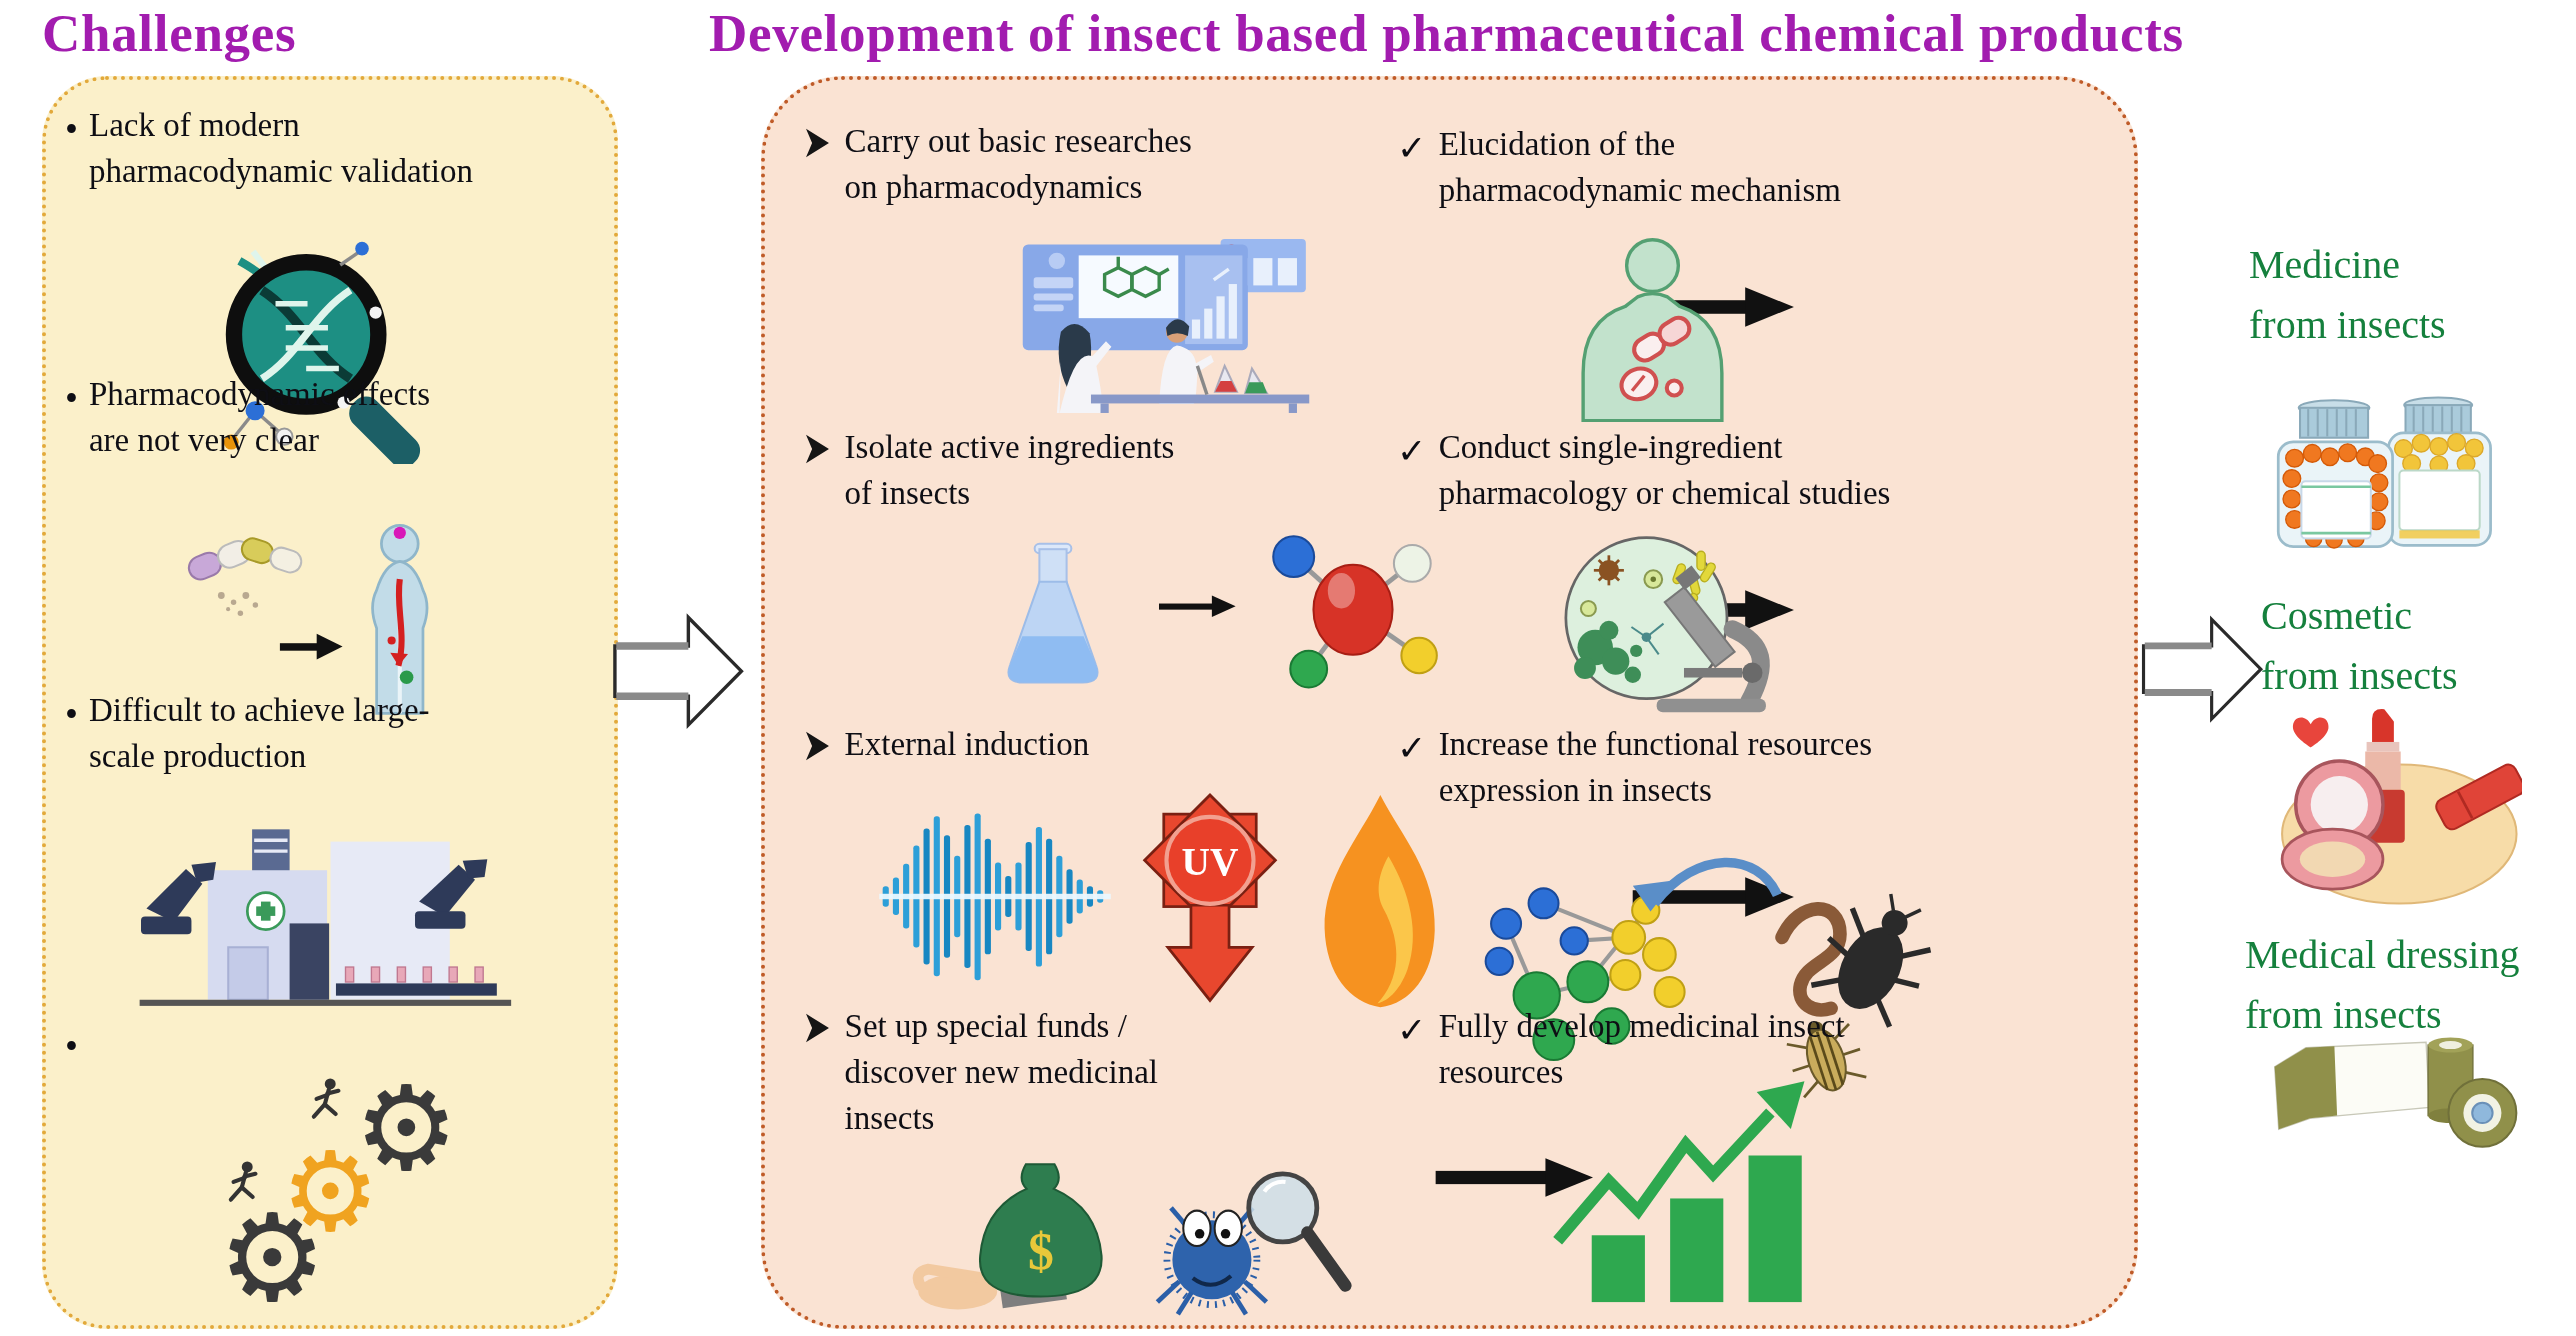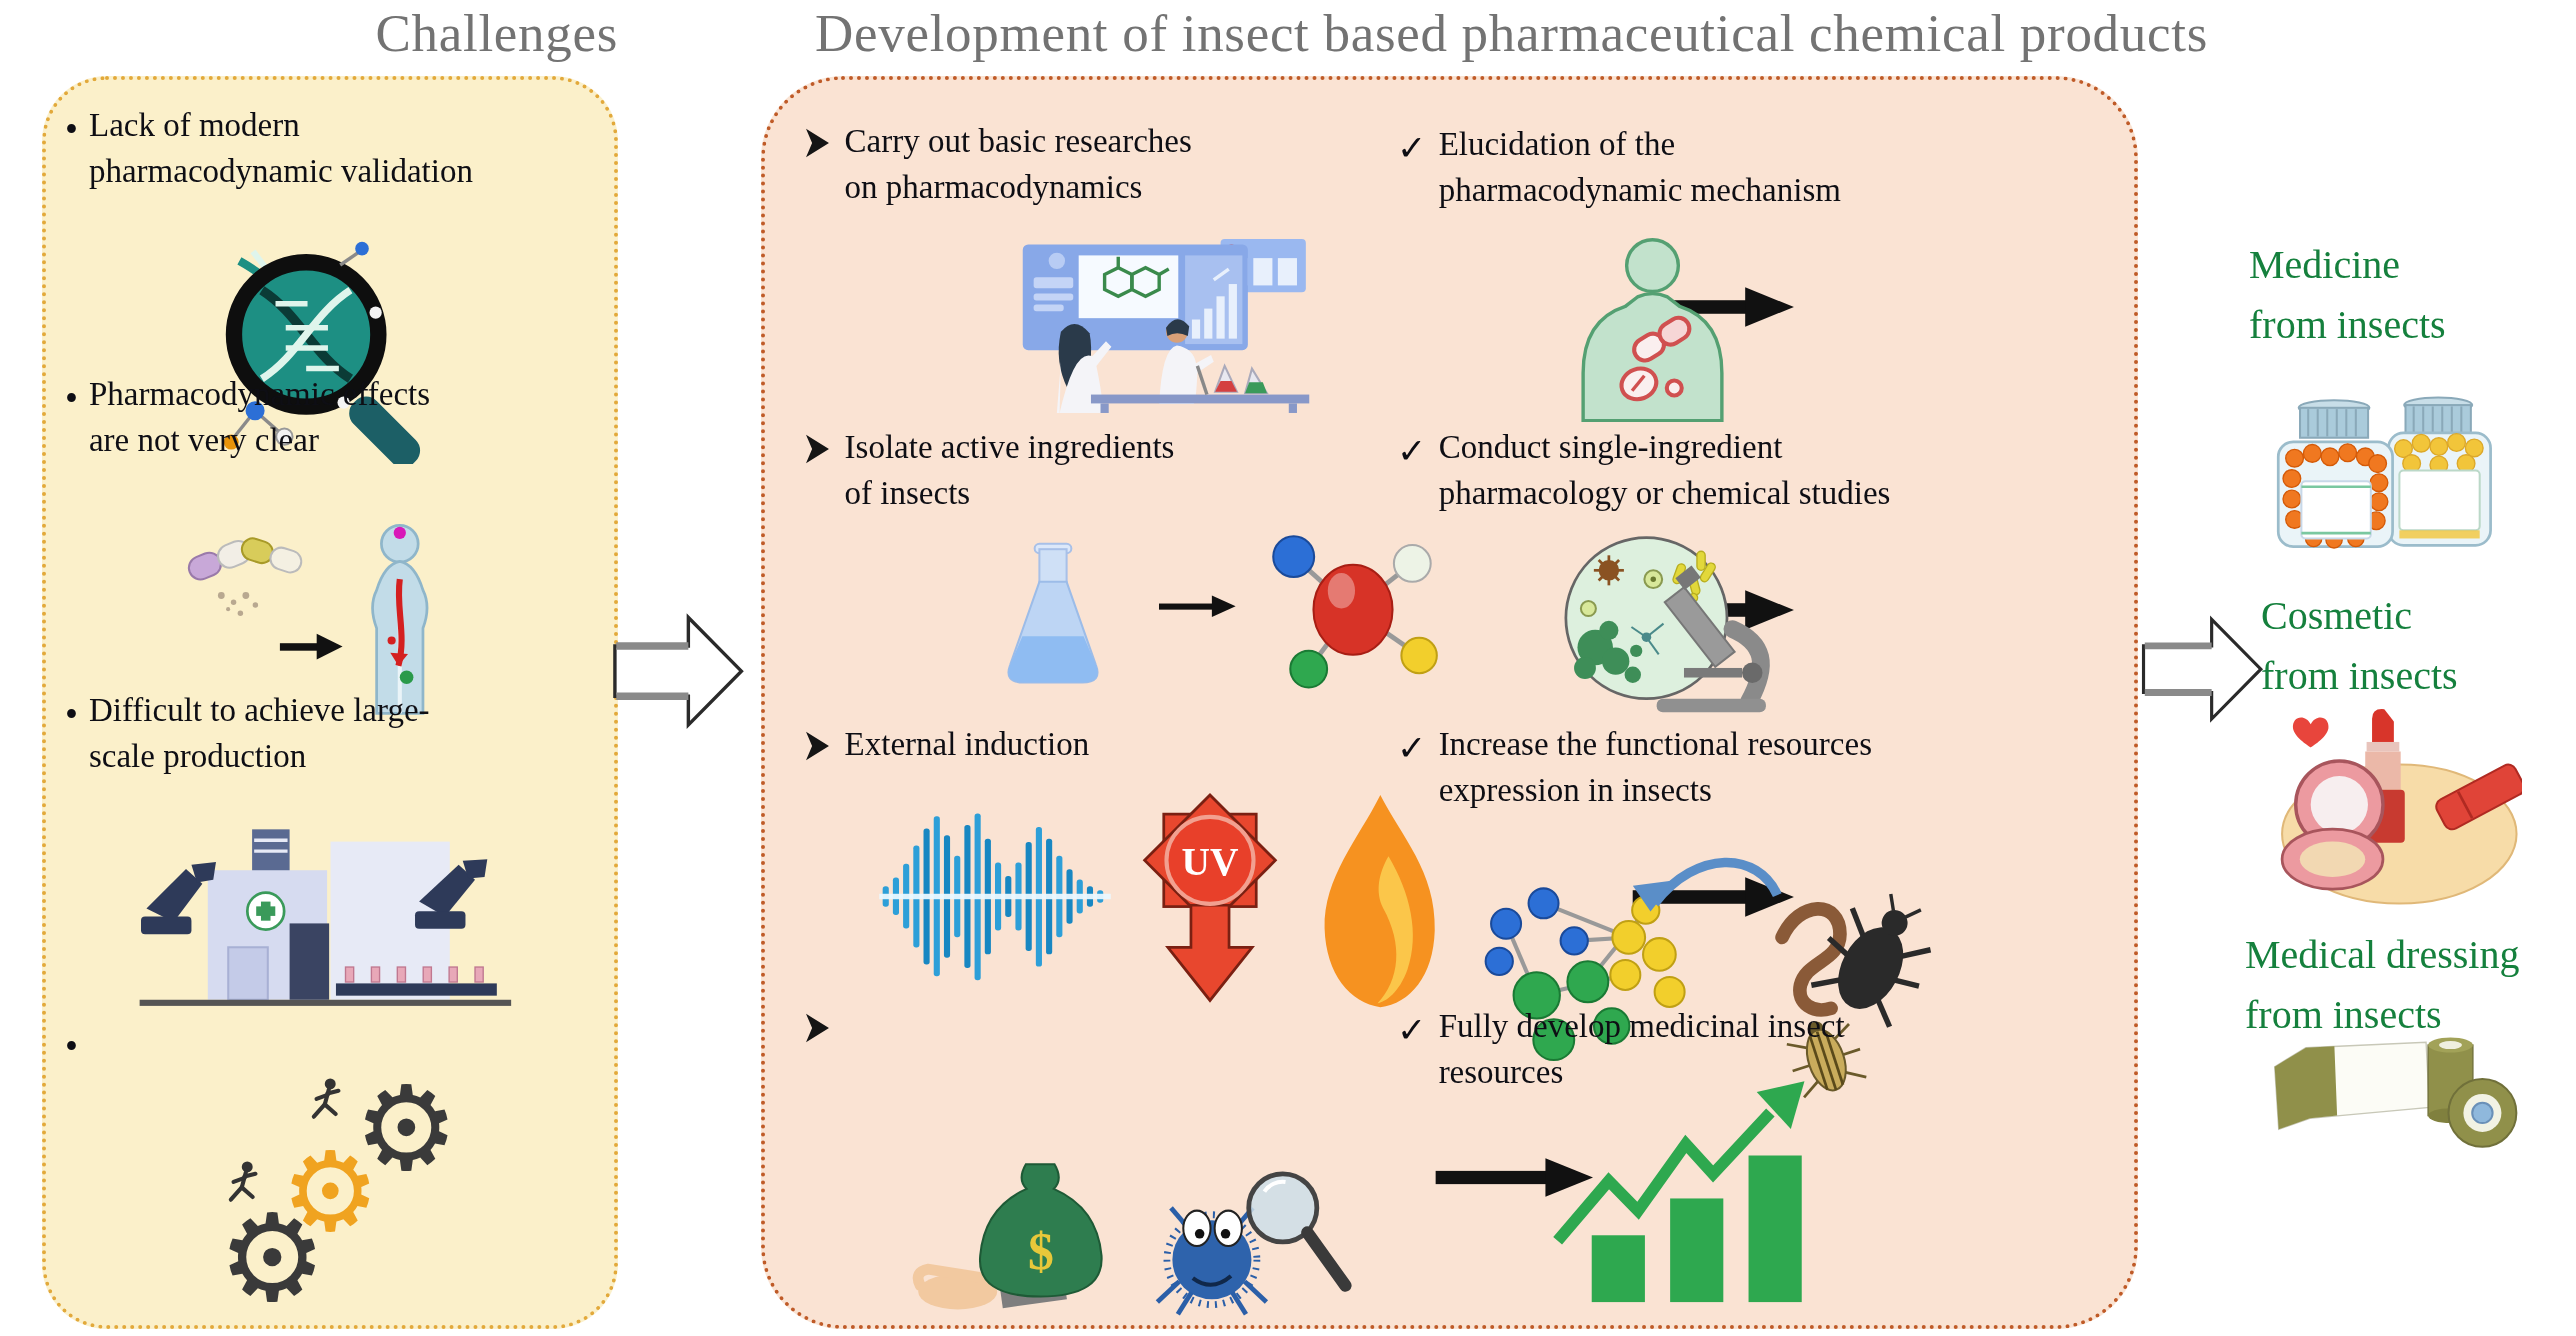--- a/index.html
+++ b/index.html
@@ -1,19 +1,19 @@
 <!DOCTYPE html>
 <html style="font-size:11px"><head>
 <meta charset="utf-8">
 <style>
   html,body{margin:0;padding:0}
   body{width:2576px;height:1336px;position:relative;background:#fff;
        font-family:"Liberation Serif",serif;color:#0e0e14;overflow:hidden}
   .abs{position:absolute}
-  .title{position:absolute;font-weight:normal;font-size:53px;text-align:right;letter-spacing:0.7px;color:#737373}
+  .title{position:absolute;font-weight:bold;font-size:53px;text-align:left;letter-spacing:0.7px;color:#a21caf}
   .box{position:absolute;box-sizing:border-box}
   .li{position:absolute;display:flex;align-items:flex-start}
   .txt{font-size:33px;line-height:1.40;white-space:pre-line}
   .dot{font-size:37px;line-height:1.5;margin-right:11px;flex:none}
   .check{font-family:"DejaVu Sans",sans-serif;font-size:35px;line-height:1.55;margin-right:12.3px;flex:none}
   .amark{margin:8.2px 13.6px 0 0;flex:none}
   .rtxt{font-size:40px;line-height:1.5;white-space:pre-line;color:#15803d}
   .gear{position:absolute;font-family:"DejaVu Sans",sans-serif;line-height:1}
   svg{display:block}
 </style>
@@ -453,20 +453,23 @@
         <line x1="520" y1="286" x2="520" y2="376"></line>
         <line x1="532" y1="290" x2="532" y2="372"></line>
     </g>
   </g>
 </svg>
 
 <div class="li" style="left:804px;top:1003px;width:545px">
   <svg class="amark" width="27" height="34" viewBox="0 0 40 50">
       <polygon points="3,4 37,25 3,46 12,25" fill="#151515"></polygon>
     </svg>
+  <div class="txt">Set up special funds /
+discover new medicinal
+insects</div>
 </div>
 
 <svg class="abs" style="left:893px;top:1152px" width="477" height="167" viewBox="0 0 700 245">
   <g>
     <circle cx="468" cy="158" r="66" fill="none" stroke="#2B5FA8" stroke-width="10" stroke-dasharray="3 9"></circle>
     <circle cx="468" cy="158" r="58" fill="#2E63AC"></circle>
     <g stroke="#2B5FA8" stroke-width="7">
       <line x1="420" y1="190" x2="388" y2="220"></line>
         <line x1="438" y1="206" x2="418" y2="238"></line>
       <line x1="498" y1="206" x2="518" y2="238"></line>

